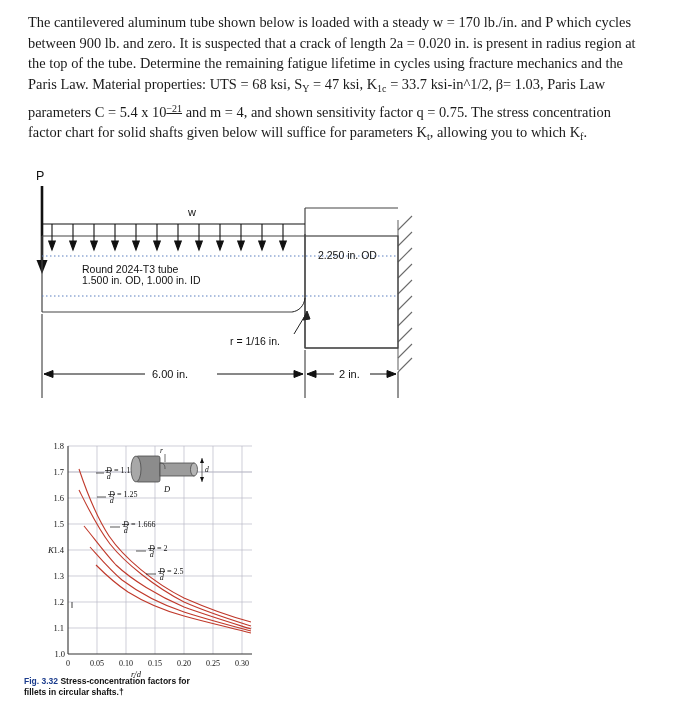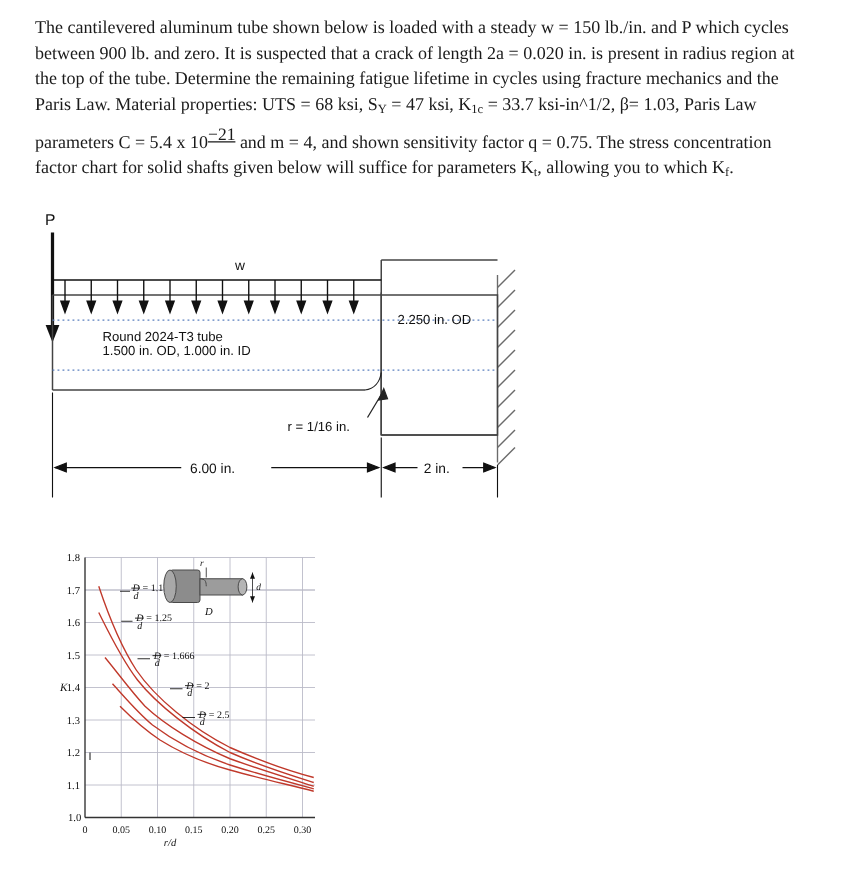--- a/index.html
+++ b/index.html
@@ -29,21 +29,21 @@
     width: 612px;
     font-size: 14.4px;
     line-height: 20.5px;
     text-align: left;
   }
   .problem-text sub {
     font-size: 10px;
     vertical-align: -0.25em;
   }
   .problem-text sup {
-    font-size: 14px;
+    font-size: 10px;
     vertical-align: 0.45em;
     text-decoration: underline;
   }
 
   
   .figure-beam {
     position: absolute;
     left: 0;
     top: 168px;
     width: 676px;
@@ -72,21 +72,21 @@
   .chart-caption .cap-title { color: #1a3b8c; font-weight: bold; }
   svg { display: block; }
   text { font-kerning: none; }
 </style>
 </head>
 <body>
 
 <div class="page">
 
   <div class="problem-text">
-    <span>The cantilevered aluminum tube shown below is loaded with a steady w = 150 lb./in. and P</span>
+    <span>The cantilevered aluminum tube shown below is loaded with a steady w = 170 lb./in. and P</span>
     <span>which cycles between 900 lb. and zero.  It is suspected that a crack of length 2a = 0.020 in. is</span>
     <span>present in radius region at the top of the tube.  Determine the remaining fatigue lifetime in cycles</span>
     <span>using fracture mechanics and the Paris Law.  Material properties:  UTS = 68 ksi, S</span><sub>Y</sub><span> = 47 ksi, K</span><sub>1</sub><sub>c</sub>
     <span>= 33.7 ksi-in^1/2, β= 1.03, Paris Law parameters C = 5.4 x 10</span><sup>−21</sup><span> and m = 4, and shown sensitivity</span>
     <span>factor q = 0.75.  The stress concentration factor chart for solid shafts given below will suffice for</span>
     <span>parameters K</span><sub>t</sub><span>, allowing you to which K</span><sub>f</sub><span>.</span>
   </div>
 
   <div class="figure-beam">
     <svg width="676" height="255" viewBox="0 0 676 255">
@@ -317,14 +317,19 @@
         <text x="136" y="21" font-family="Liberation Serif, serif" font-size="7.5" font-style="italic" fill="#111">r</text>
         <line x1="178" y1="26" x2="178" y2="50" stroke="#111" stroke-width="0.6"></line>
         <polygon points="178,26 176,31 180,31" fill="#111"></polygon>
         <polygon points="178,50 176,45 180,45" fill="#111"></polygon>
         <text x="181" y="40" font-family="Liberation Serif, serif" font-size="7.5" font-style="italic" fill="#111">d</text>
         <text x="140" y="60" font-family="Liberation Serif, serif" font-size="8.5" font-style="italic" fill="#111">D</text>
       </g>
     </svg>
   </div>
 
+  <div class="chart-caption">
+    <span class="cap-title">Fig. 3.32</span>
+    <b>Stress-concentration factors for</b><br>
+    <b>fillets in circular shafts.†</b>
+  </div>
 
 </div>
 
 </body></html>

